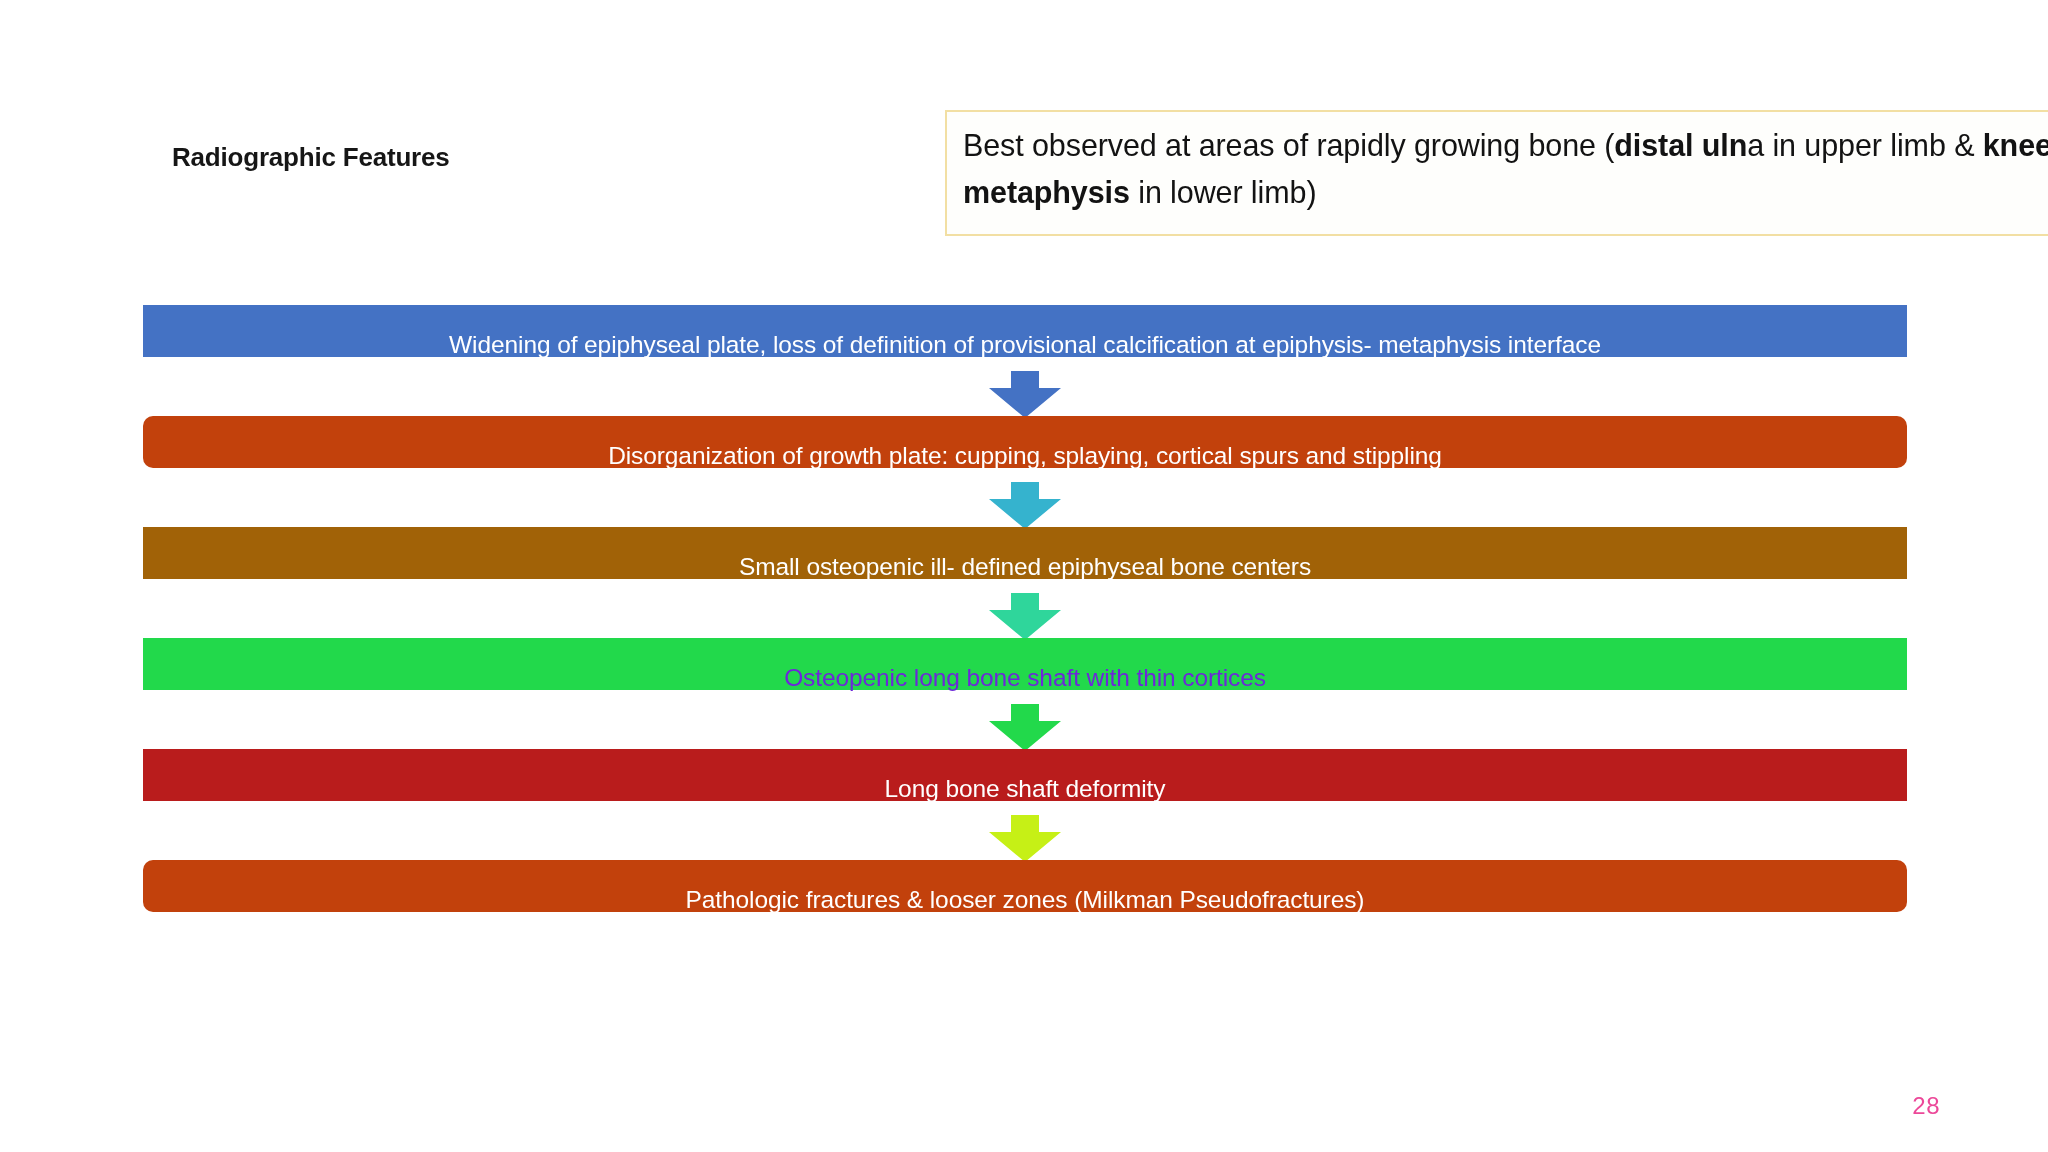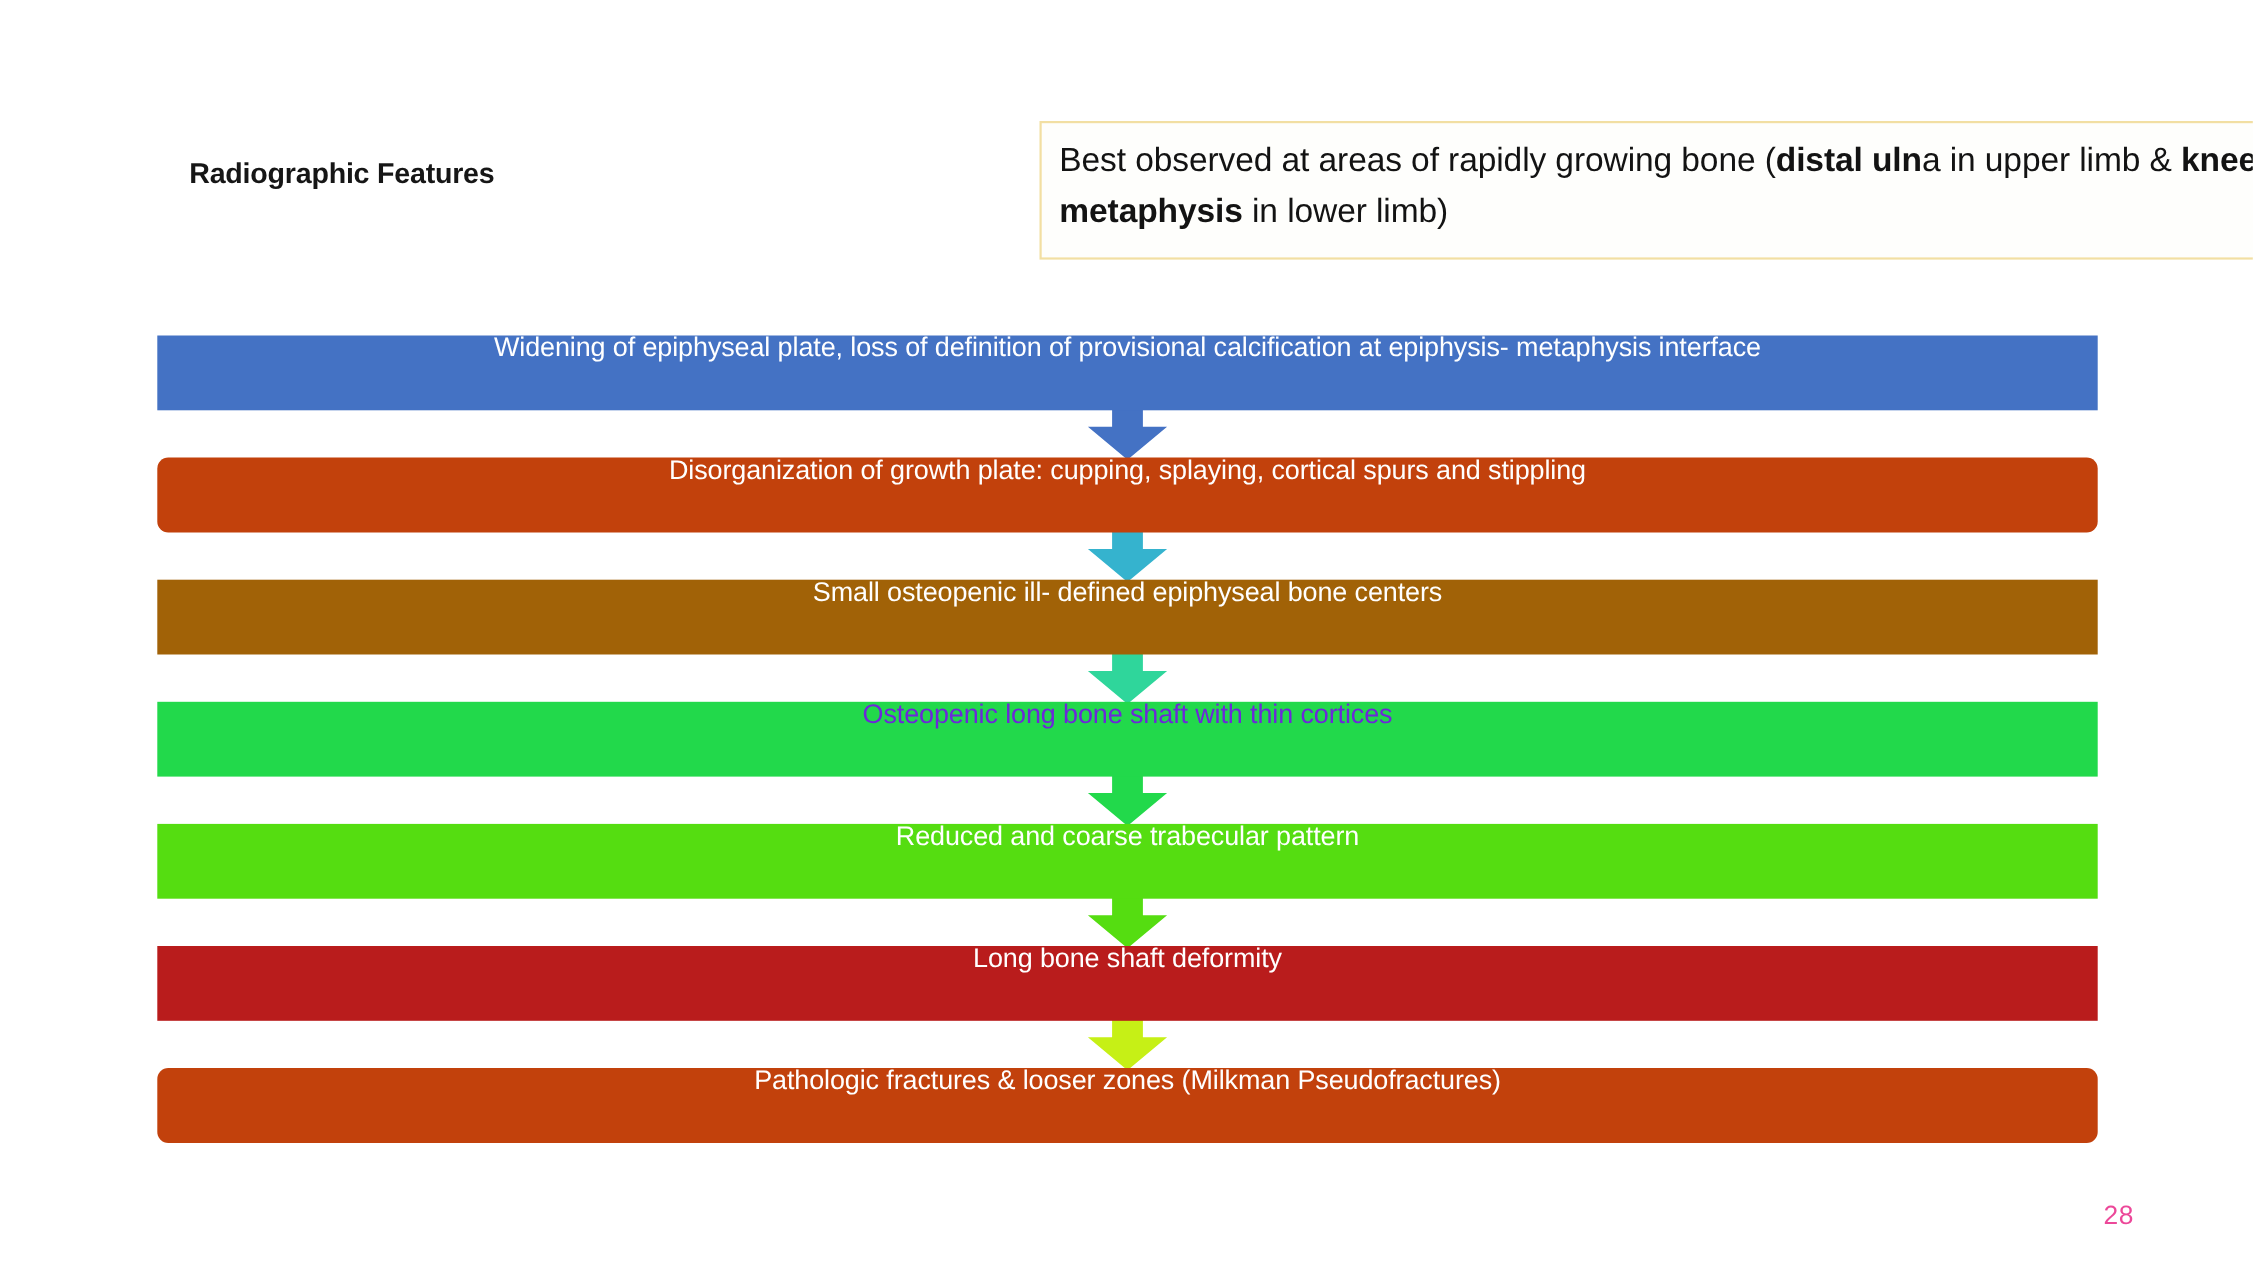--- a/index.html
+++ b/index.html
@@ -67,24 +67,24 @@
     position: relative;
     height: 111px;
   }
   .flow-row:last-child { height: 68px; }
 
   .bar {
     position: absolute;
     left: 0;
     top: 0;
     width: 1764px;
-    height: 68px;
+    height: 52px;
     box-sizing: border-box;
     display: flex;
-    align-items: flex-start;
+    align-items: flex-end;
     justify-content: center;
     z-index: 2;
   }
   .bar-label {
     color: #ffffff;
     font-size: 24.5px;
     line-height: 1;
     letter-spacing: -0.1px;
     text-align: center;
     white-space: nowrap;
@@ -160,30 +160,20 @@
         <div class="bar" style="background: rgb(34, 217, 75);">
           <div class="bar-label" style="color: #6d28d9;">Osteopenic long bone shaft with thin cortices</div>
         </div>
         <span class="connector">
           <svg viewBox="0 0 84 48" xmlns="http://www.w3.org/2000/svg">
             <polygon points="28,0 56,0 56,17 78,17 42,47 6,17 28,17" fill="#22D94B"></polygon>
           </svg>
         </span>
       </div>
       <div class="flow-row">
-        <div class="bar" style="background: rgb(85, 221, 17);">
-          <div class="bar-label" style="color: rgb(255, 255, 255);">Reduced and coarse trabecular pattern</div>
-        </div>
-        <span class="connector">
-          <svg viewBox="0 0 84 48" xmlns="http://www.w3.org/2000/svg">
-            <polygon points="28,0 56,0 56,17 78,17 42,47 6,17 28,17" fill="#55DD11"></polygon>
-          </svg>
-        </span>
-      </div>
-      <div class="flow-row">
         <div class="bar" style="background: #b91c1c;">
           <div class="bar-label" style="color: rgb(255, 255, 255);">Long bone shaft deformity</div>
         </div>
         <span class="connector">
           <svg viewBox="0 0 84 48" xmlns="http://www.w3.org/2000/svg">
             <polygon points="28,0 56,0 56,17 78,17 42,47 6,17 28,17" fill="#C6F016"></polygon>
           </svg>
         </span>
       </div>
       <div class="flow-row">

